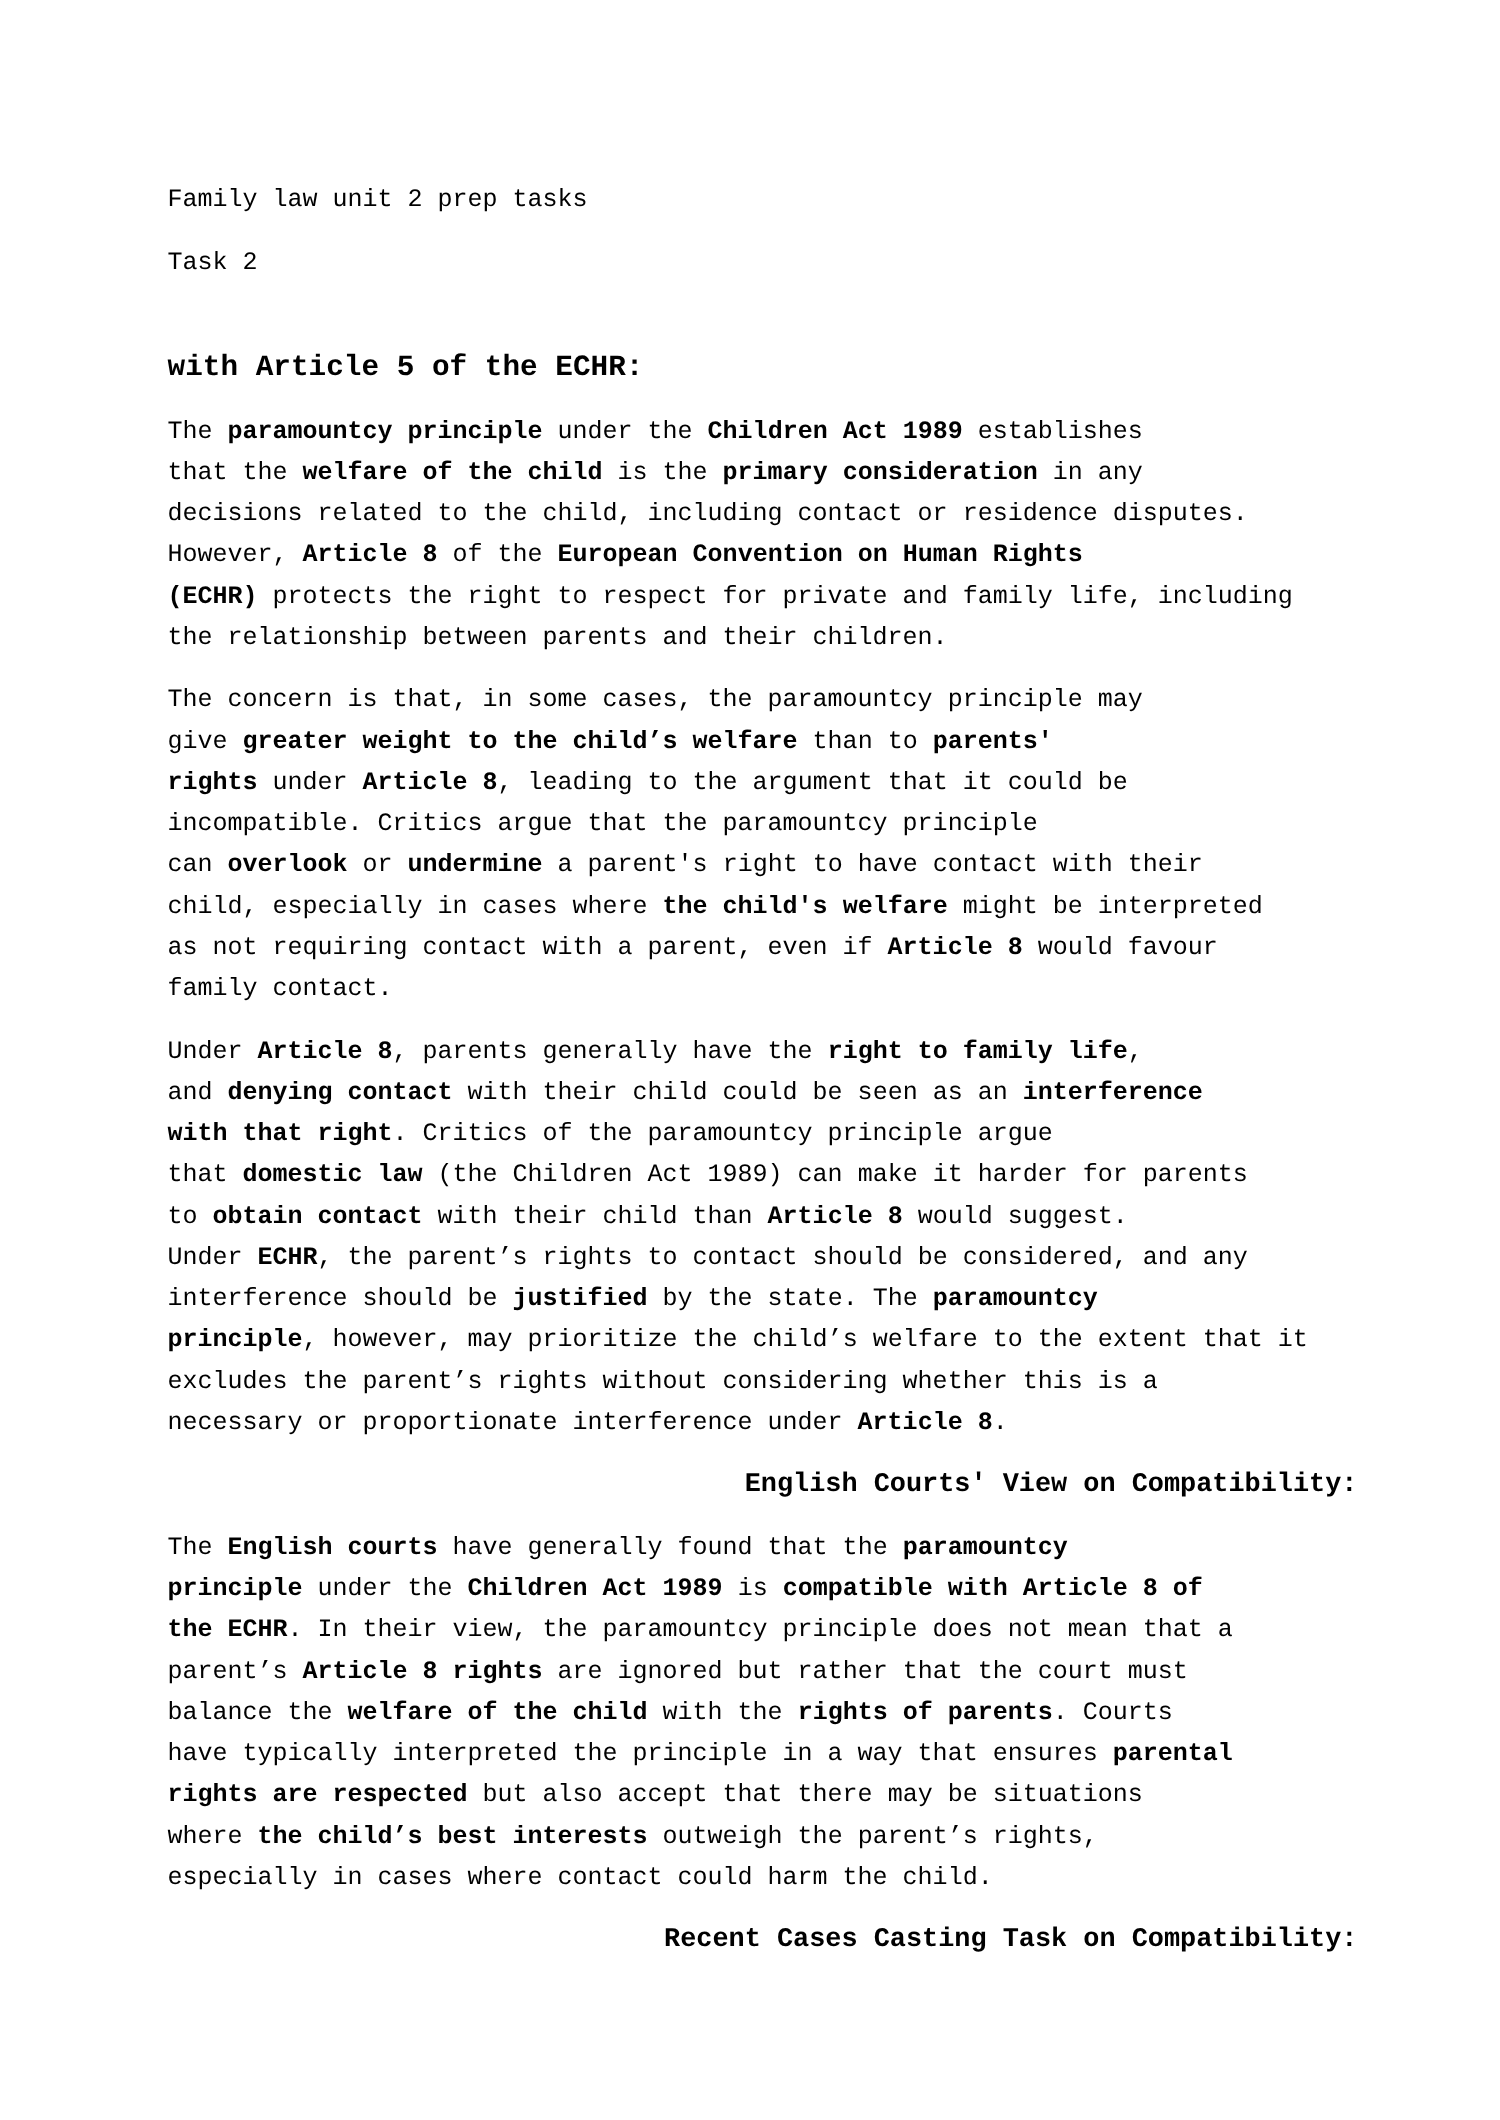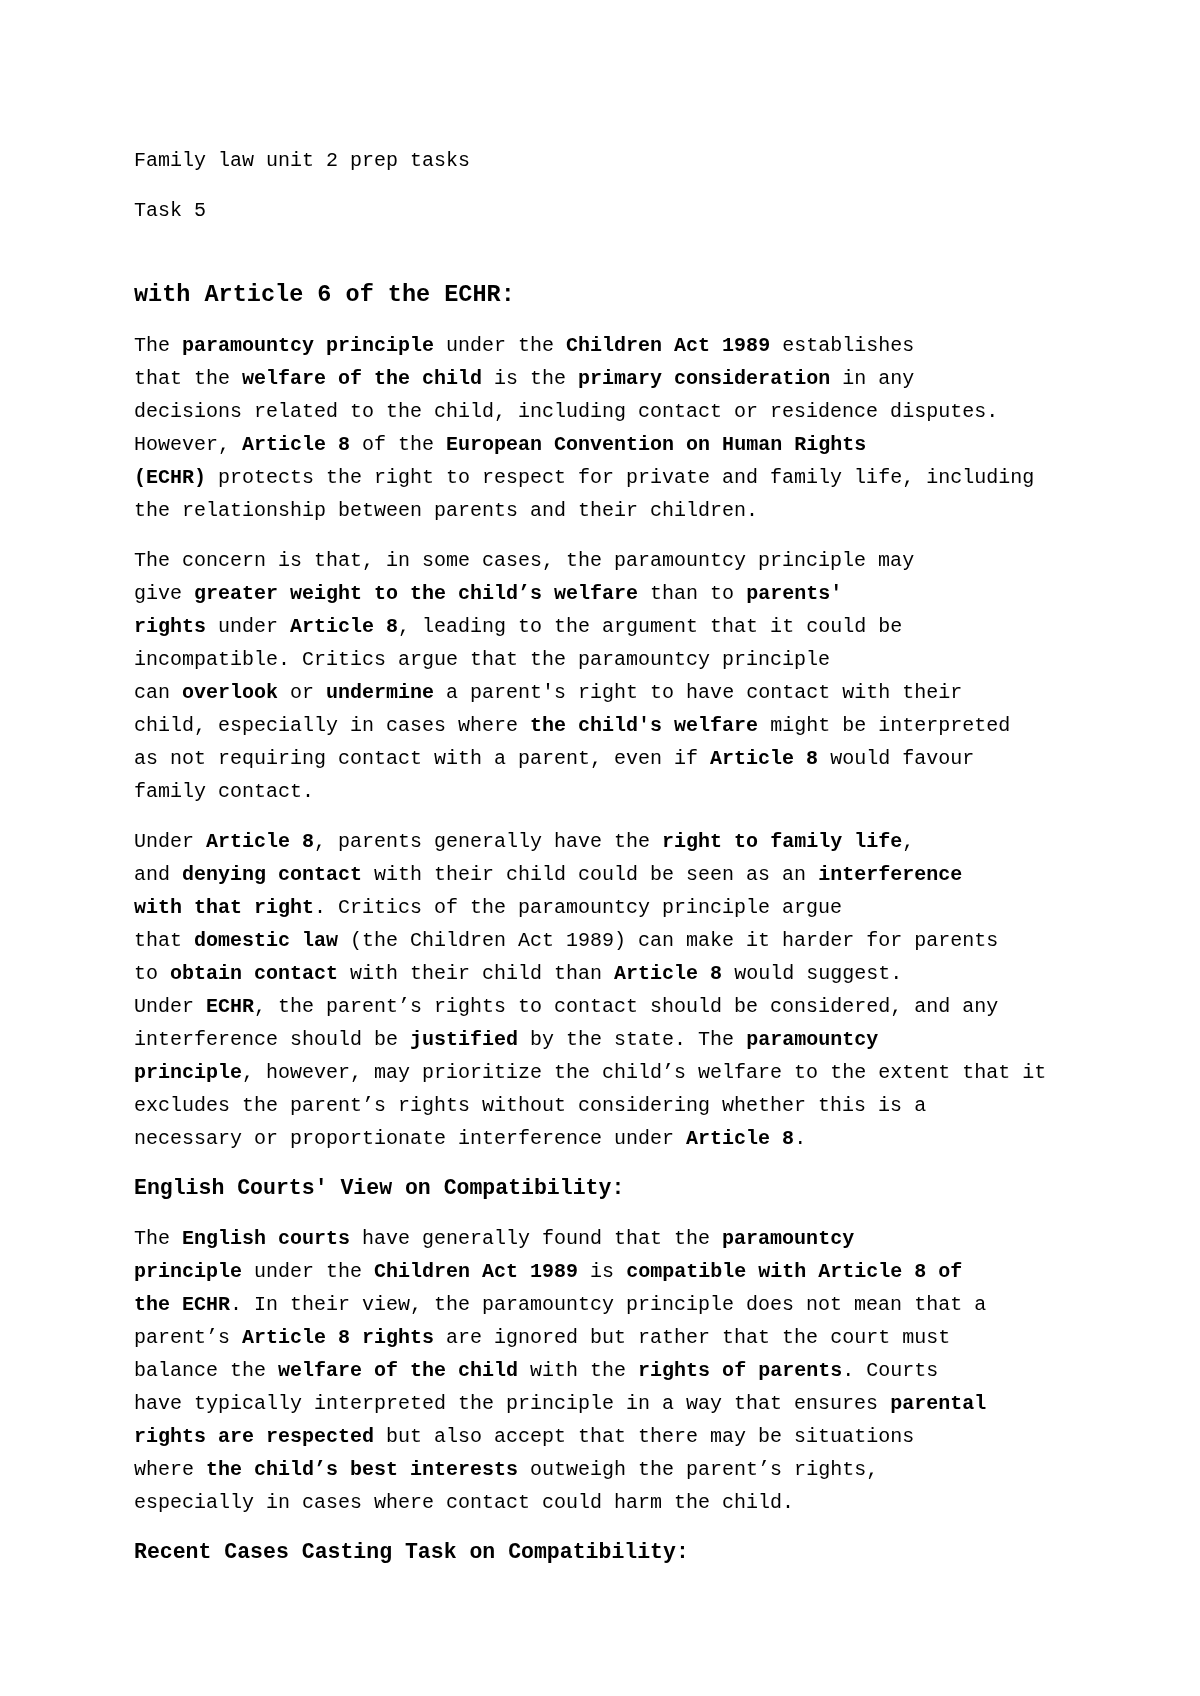--- a/index.html
+++ b/index.html
@@ -43,30 +43,31 @@
   }
   .heading-lg {
     font-size: 23.5px;
     line-height: 34px;
     font-weight: 700;
   }
   .heading-md {
     font-size: 21.5px;
     line-height: 33px;
     font-weight: 700;
+    text-align: right;
   }
 </style>
 </head>
 <body>
 
 <div class="page">
   <div class="doc-body">
       <p class="plain"><span>Family law unit 2 prep tasks</span></p>
-      <p class="plain"><span>Task 5</span></p>
-      <h1 class="heading-lg"><br><strong>with Article 6 of the ECHR:</strong></h1>
+      <p class="plain"><span>Task 2</span></p>
+      <h1 class="heading-lg"><br><strong>with Article 5 of the ECHR:</strong></h1>
       <p class="body-par"><span>The </span><strong>paramountcy principle</strong><span> under the </span><strong>Children Act 1989</strong><span> establishes</span><br><span>that the </span><strong>welfare of the child</strong><span> is the </span><strong>primary consideration</strong><span> in any</span><br><span>decisions related to the child, including contact or residence disputes.</span><br><span>However, </span><strong>Article 8</strong><span> of the </span><strong>European Convention on Human Rights</strong><br><strong>(ECHR)</strong><span> protects the right to respect for private and family life, including</span><br><span>the relationship between parents and their children.</span></p>
       <p class="body-par"><span>The concern is that, in some cases, the paramountcy principle may</span><br><span>give </span><strong>greater weight to the child’s welfare</strong><span> than to </span><strong>parents'</strong><br><strong>rights</strong><span> under </span><strong>Article 8</strong><span>, leading to the argument that it could be</span><br><span>incompatible. Critics argue that the paramountcy principle</span><br><span>can </span><strong>overlook</strong><span> or </span><strong>undermine</strong><span> a parent's right to have contact with their</span><br><span>child, especially in cases where </span><strong>the child's welfare</strong><span> might be interpreted</span><br><span>as not requiring contact with a parent, even if </span><strong>Article 8</strong><span> would favour</span><br><span>family contact.</span></p>
       <p class="body-par"><span>Under </span><strong>Article 8</strong><span>, parents generally have the </span><strong>right to family life</strong><span>,</span><br><span>and </span><strong>denying contact</strong><span> with their child could be seen as an </span><strong>interference</strong><br><strong>with that right</strong><span>. Critics of the paramountcy principle argue</span><br><span>that </span><strong>domestic law</strong><span> (the Children Act 1989) can make it harder for parents</span><br><span>to </span><strong>obtain contact</strong><span> with their child than </span><strong>Article 8</strong><span> would suggest.</span><br><span>Under </span><strong>ECHR</strong><span>, the parent’s rights to contact should be considered, and any</span><br><span>interference should be </span><strong>justified</strong><span> by the state. The </span><strong>paramountcy</strong><br><strong>principle</strong><span>, however, may prioritize the child’s welfare to the extent that it</span><br><span>excludes the parent’s rights without considering whether this is a</span><br><span>necessary or proportionate interference under </span><strong>Article 8</strong><span>.</span></p>
       <h2 class="heading-md"><strong>English Courts' View on Compatibility:</strong></h2>
       <p class="body-par"><span>The </span><strong>English courts</strong><span> have generally found that the </span><strong>paramountcy</strong><br><strong>principle</strong><span> under the </span><strong>Children Act 1989</strong><span> is </span><strong>compatible with Article 8 of</strong><br><strong>the ECHR</strong><span>. In their view, the paramountcy principle does not mean that a</span><br><span>parent’s </span><strong>Article 8 rights</strong><span> are ignored but rather that the court must</span><br><span>balance the </span><strong>welfare of the child</strong><span> with the </span><strong>rights of parents</strong><span>. Courts</span><br><span>have typically interpreted the principle in a way that ensures </span><strong>parental</strong><br><strong>rights are respected</strong><span> but also accept that there may be situations</span><br><span>where </span><strong>the child’s best interests</strong><span> outweigh the parent’s rights,</span><br><span>especially in cases where contact could harm the child.</span></p>
       <h2 class="heading-md"><strong>Recent Cases Casting Task on Compatibility:</strong></h2>
     </div>
 </div>
 
 </body></html>

